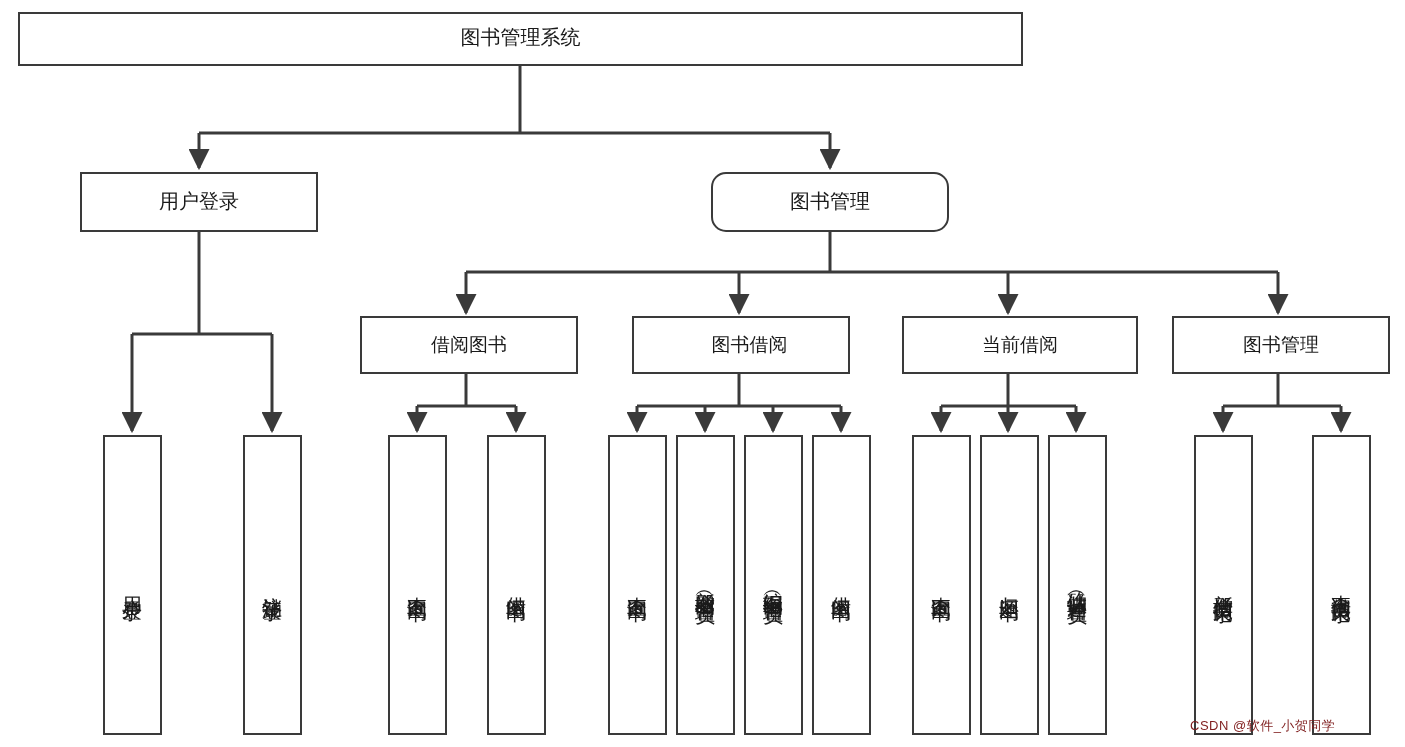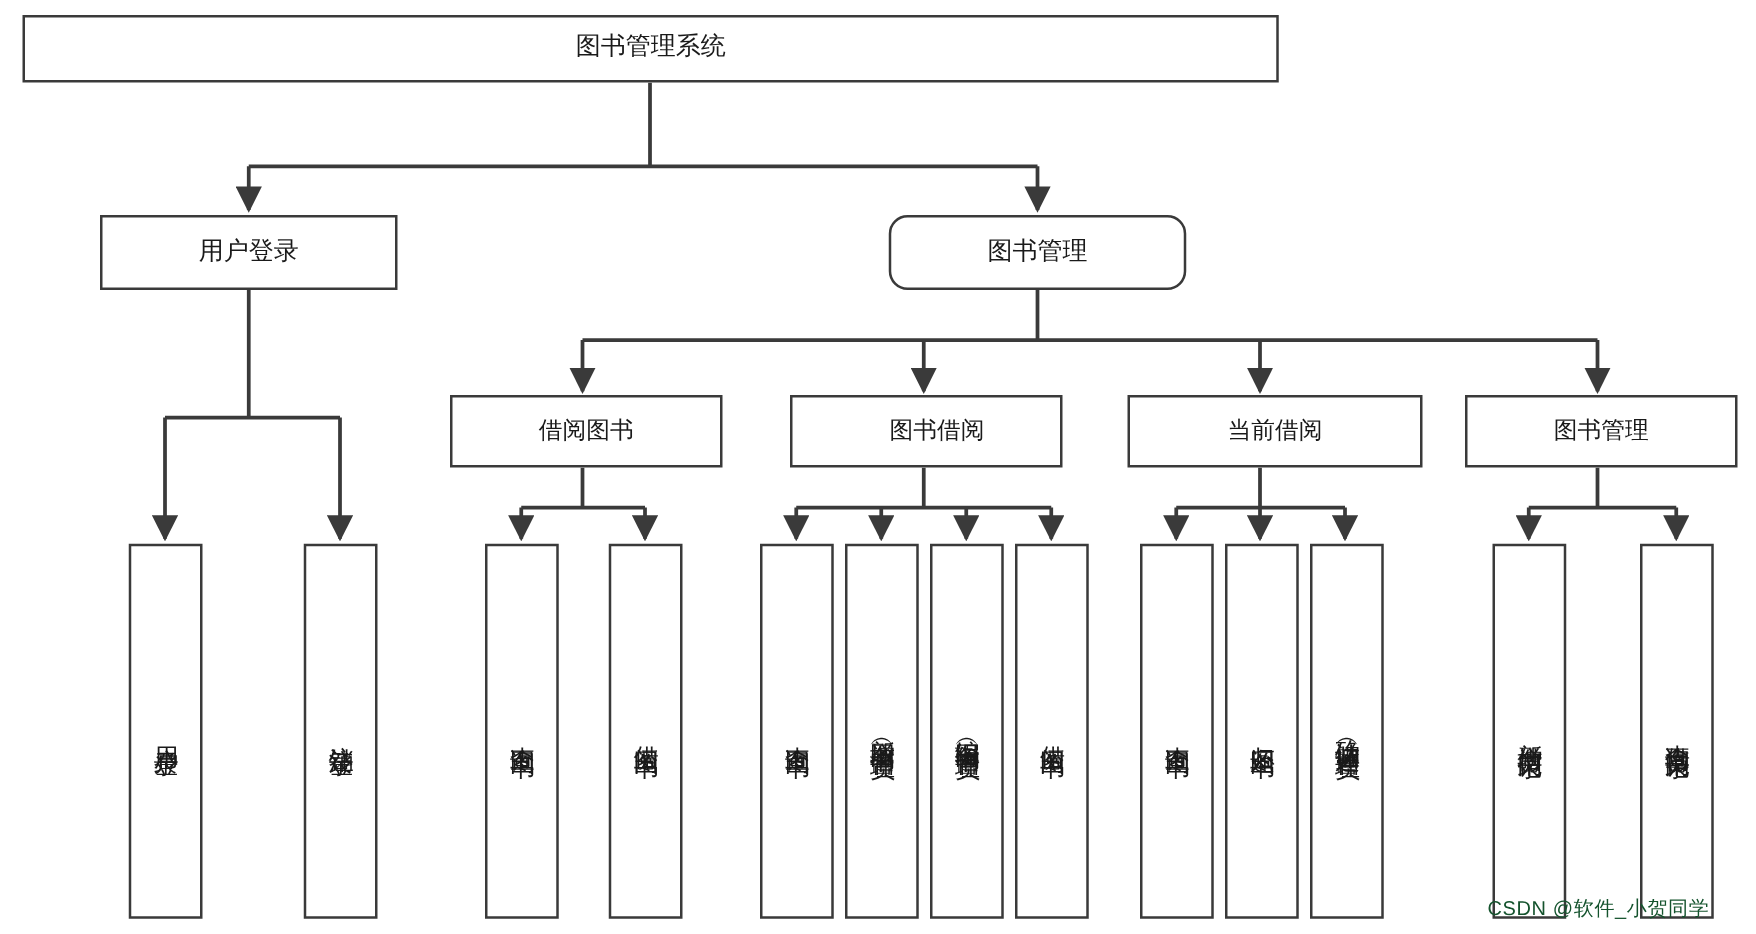--- a/index.html
+++ b/index.html
@@ -53,22 +53,22 @@
     writing-mode: vertical-rl;
     text-orientation: upright;
     font-size: 20px;
     letter-spacing: 2px;
     line-height: 1;
     white-space: nowrap;
     max-height: 100%;
   }
   .watermark {
     position: absolute;
-    color: #14532d;
-    font-size: 16px;
+    color: #7f1d1d;
+    font-size: 13px;
     letter-spacing: 0.5px;
     white-space: nowrap;
     user-select: none;
     text-align: right;
   }
 </style>
 </head>
 <body>
 
 <div id="canvas">

